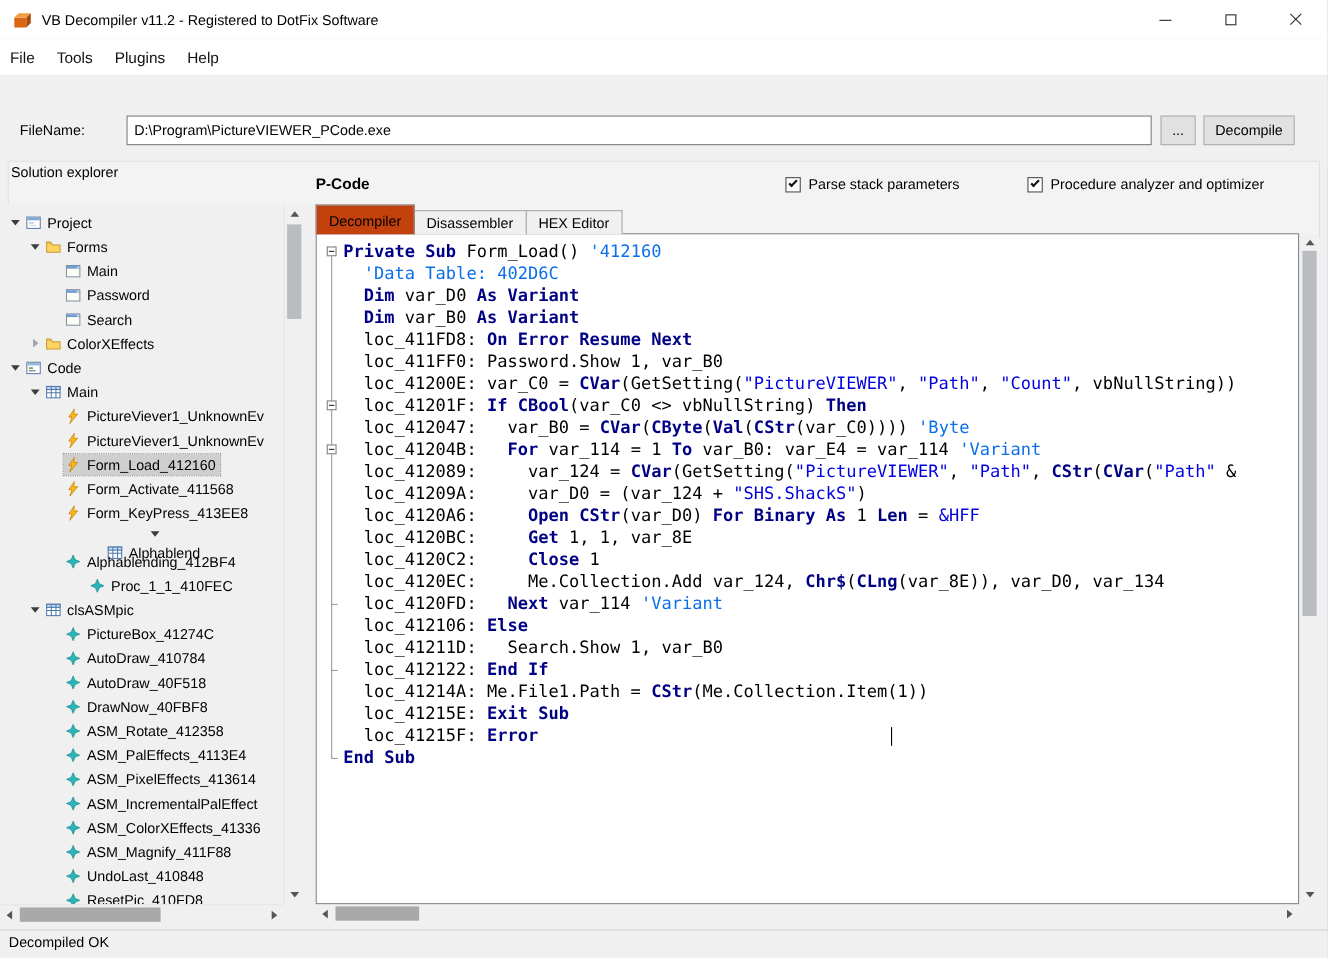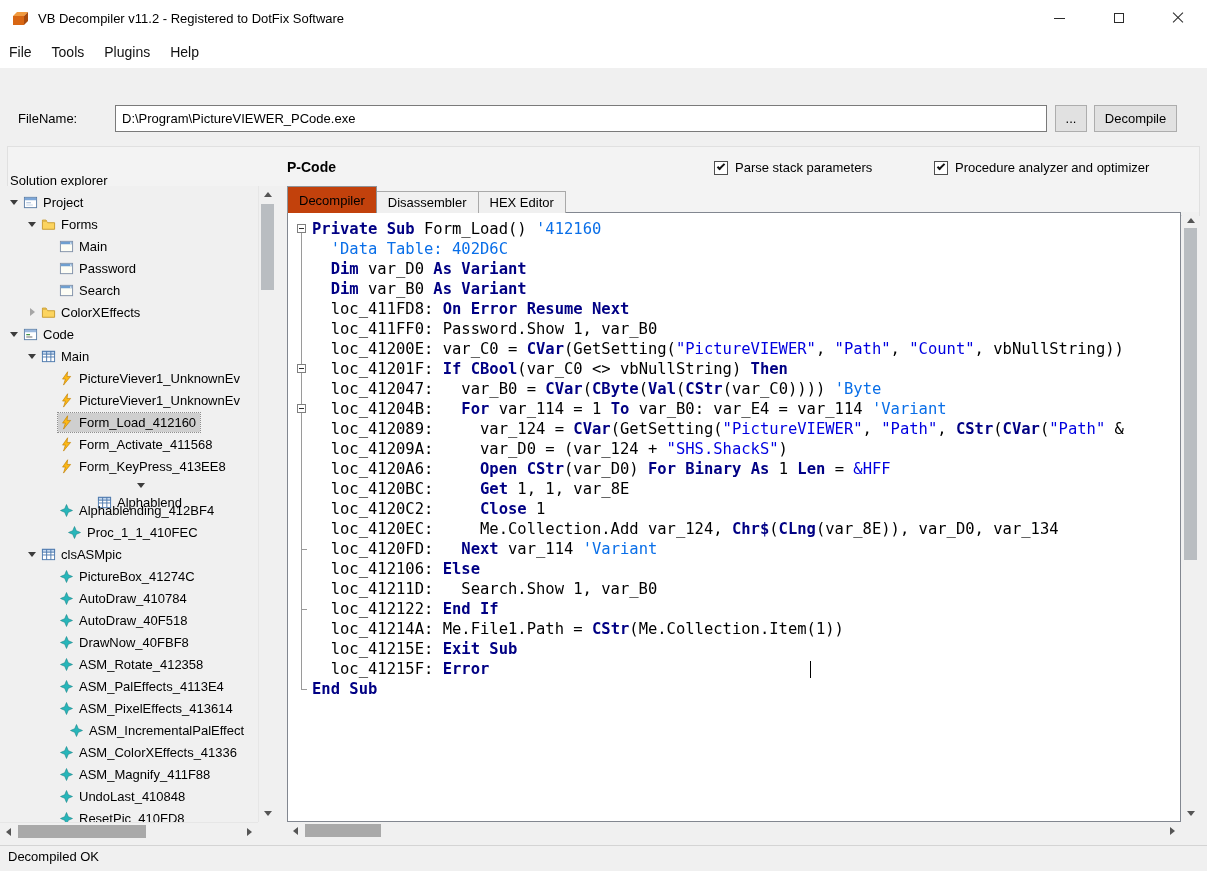--- a/index.html
+++ b/index.html
@@ -27,21 +27,21 @@
   
   .toolbar-region { position:absolute; left:0; top:68px; width:100%; height:86px; background:#f0f0f0; }
   .toolbar-panel { position:absolute; left:7px; top:78px; width:1193px; height:70px; background:#f3f3f3; border:1px solid #e0e0e0; }
   .filename-label { position:absolute; left:18px; top:111px; font-size:13px; color:#000; }
   .filename-input { position:absolute; left:115px; top:105px; width:932px; height:27px; background:#fff; border:1px solid #7a7a7a; font-size:13px; display:flex; align-items:center; padding-left:6px; white-space:nowrap; overflow:hidden; }
   .btn { position:absolute; height:27px; background:#e1e1e1; border:1px solid #adadad; font-size:13px; font-family:inherit; color:#000; }
   .btn-browse { left:1055px; top:105px; width:32px; }
   .btn-decompile { left:1094px; top:105px; width:83px; }
 
   
-  .section-left-title { position:absolute; left:10px; top:173px; font-size:13px; color:#000; }
+  .section-left-title { position:absolute; left:10px; top:149px; font-size:13px; color:#000; }
   .section-main-title { position:absolute; left:287px; top:159px; font-size:14px; font-weight:bold; color:#000; }
   .chk { position:absolute; top:160px; display:flex; align-items:center; font-size:13px; color:#000; }
   .chk-1 { left:714px; } .chk-2 { left:934px; }
   .chk .box { width:14px; height:14px; border:1px solid #4d4d4d; background:#fff; margin-right:7px; position:relative; flex:0 0 14px; }
   .chk .check { position:absolute; left:2px; top:2px; width:8px; height:4px; border-left:2px solid #141414; border-bottom:2px solid #141414; transform:rotate(-45deg); }
 
   
   .tree-panel { position:absolute; left:0; top:186px; width:258px; height:636px; overflow:hidden; padding-top:5px; background:#f0f0f0; }
   .tree-row { height:22px; display:flex; align-items:center; font-size:13px; white-space:nowrap; }
   .tree-arrow { width:16px; height:16px; flex:0 0 16px; position:relative; }
@@ -326,21 +326,21 @@
         <span class="tree-arrow none"></span>
         <span class="tree-content">
           <span class="tree-icon">
             <svg width="15" height="15" viewBox="0 0 16 16">
               <path d="M8 1.6 L9.9 6.1 L14.4 8 L9.9 9.9 L8 14.4 L6.1 9.9 L1.6 8 L6.1 6.1 Z" fill="#27b6ba" stroke="#128084" stroke-width="0.6"></path>
             </svg>
           </span>
           <span class="tree-label">Alphablending_412BF4</span>
         </span>
       </div>
-      <div class="tree-row" style="padding-left: 30px; gap: 20px;">
+      <div class="tree-row" style="padding-left: 64px;">
         <span class="tree-arrow none"></span>
         <span class="tree-content">
           <span class="tree-icon">
             <svg width="15" height="15" viewBox="0 0 16 16">
               <path d="M8 1.6 L9.9 6.1 L14.4 8 L9.9 9.9 L8 14.4 L6.1 9.9 L1.6 8 L6.1 6.1 Z" fill="#27b6ba" stroke="#128084" stroke-width="0.6"></path>
             </svg>
           </span>
           <span class="tree-label">Proc_1_1_410FEC</span>
         </span>
       </div>
@@ -429,21 +429,21 @@
         <span class="tree-arrow none"></span>
         <span class="tree-content">
           <span class="tree-icon">
             <svg width="15" height="15" viewBox="0 0 16 16">
               <path d="M8 1.6 L9.9 6.1 L14.4 8 L9.9 9.9 L8 14.4 L6.1 9.9 L1.6 8 L6.1 6.1 Z" fill="#27b6ba" stroke="#128084" stroke-width="0.6"></path>
             </svg>
           </span>
           <span class="tree-label">ASM_PixelEffects_413614</span>
         </span>
       </div>
-      <div class="tree-row" style="padding-left: 42px; justify-content: center;">
+      <div class="tree-row" style="padding-left: 42px;">
         <span class="tree-arrow none"></span>
         <span class="tree-content">
           <span class="tree-icon">
             <svg width="15" height="15" viewBox="0 0 16 16">
               <path d="M8 1.6 L9.9 6.1 L14.4 8 L9.9 9.9 L8 14.4 L6.1 9.9 L1.6 8 L6.1 6.1 Z" fill="#27b6ba" stroke="#128084" stroke-width="0.6"></path>
             </svg>
           </span>
           <span class="tree-label">ASM_IncrementalPalEffect</span>
         </span>
       </div>

